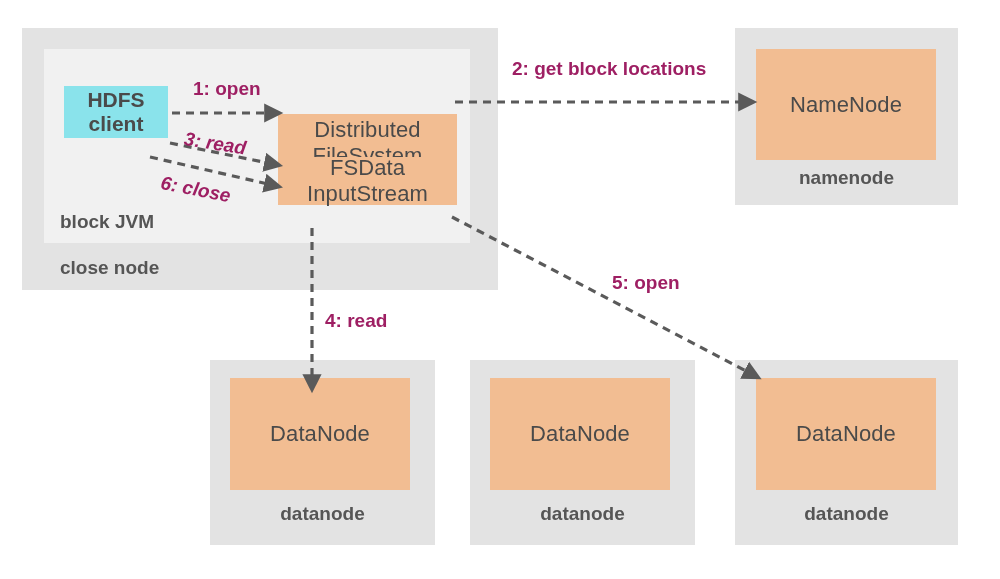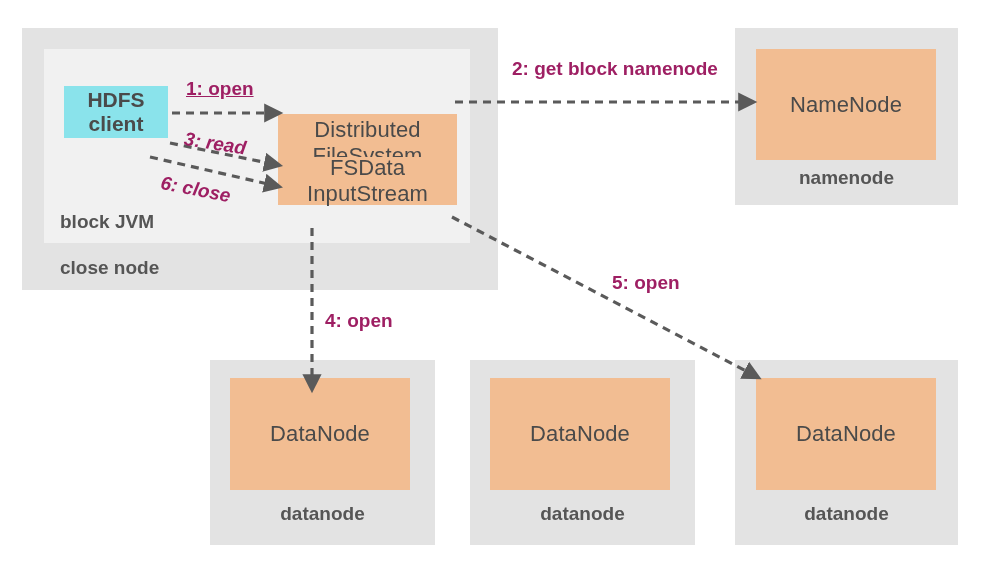--- a/index.html
+++ b/index.html
@@ -151,25 +151,25 @@
 
     <line x1="170" y1="143" x2="268" y2="163" stroke="#5a5a5a" stroke-width="3.2" stroke-dasharray="8,6" marker-end="url(#ah)"></line>
 
     <line x1="150" y1="157" x2="268" y2="184" stroke="#5a5a5a" stroke-width="3.2" stroke-dasharray="8,6" marker-end="url(#ah)"></line>
 
     <line x1="312" y1="228" x2="312" y2="378" stroke="#5a5a5a" stroke-width="3.2" stroke-dasharray="8,6" marker-end="url(#ah)"></line>
 
     <line x1="452" y1="217" x2="748" y2="372" stroke="#5a5a5a" stroke-width="3.2" stroke-dasharray="8,6" marker-end="url(#ah)"></line>
   </svg>
 
-  <div class="step-label" style="left:186px; top:78px;text-decoration:underline;">1: open</div>
+  <div class="step-label" style="left:193px; top:78px;">1: open</div>
 
-  <div class="step-label" style="left:512px; top:58px;">2: get block namenode</div>
+  <div class="step-label" style="left:512px; top:58px;">2: get block locations</div>
 
   <div class="step-label italic-rot" style="left:186px; top:128px; transform:rotate(9deg); transform-origin:left top;">3: read</div>
 
-  <div class="step-label" style="left:325px; top:310px;">4: open</div>
+  <div class="step-label" style="left:325px; top:310px;">4: read</div>
 
   <div class="step-label" style="left:612px; top:272px;">5: open</div>
 
   <div class="step-label italic-rot" style="left:163px; top:172px; transform:rotate(11deg); transform-origin:left top;">6: close</div>
 
 </div>
 
 </body></html>

